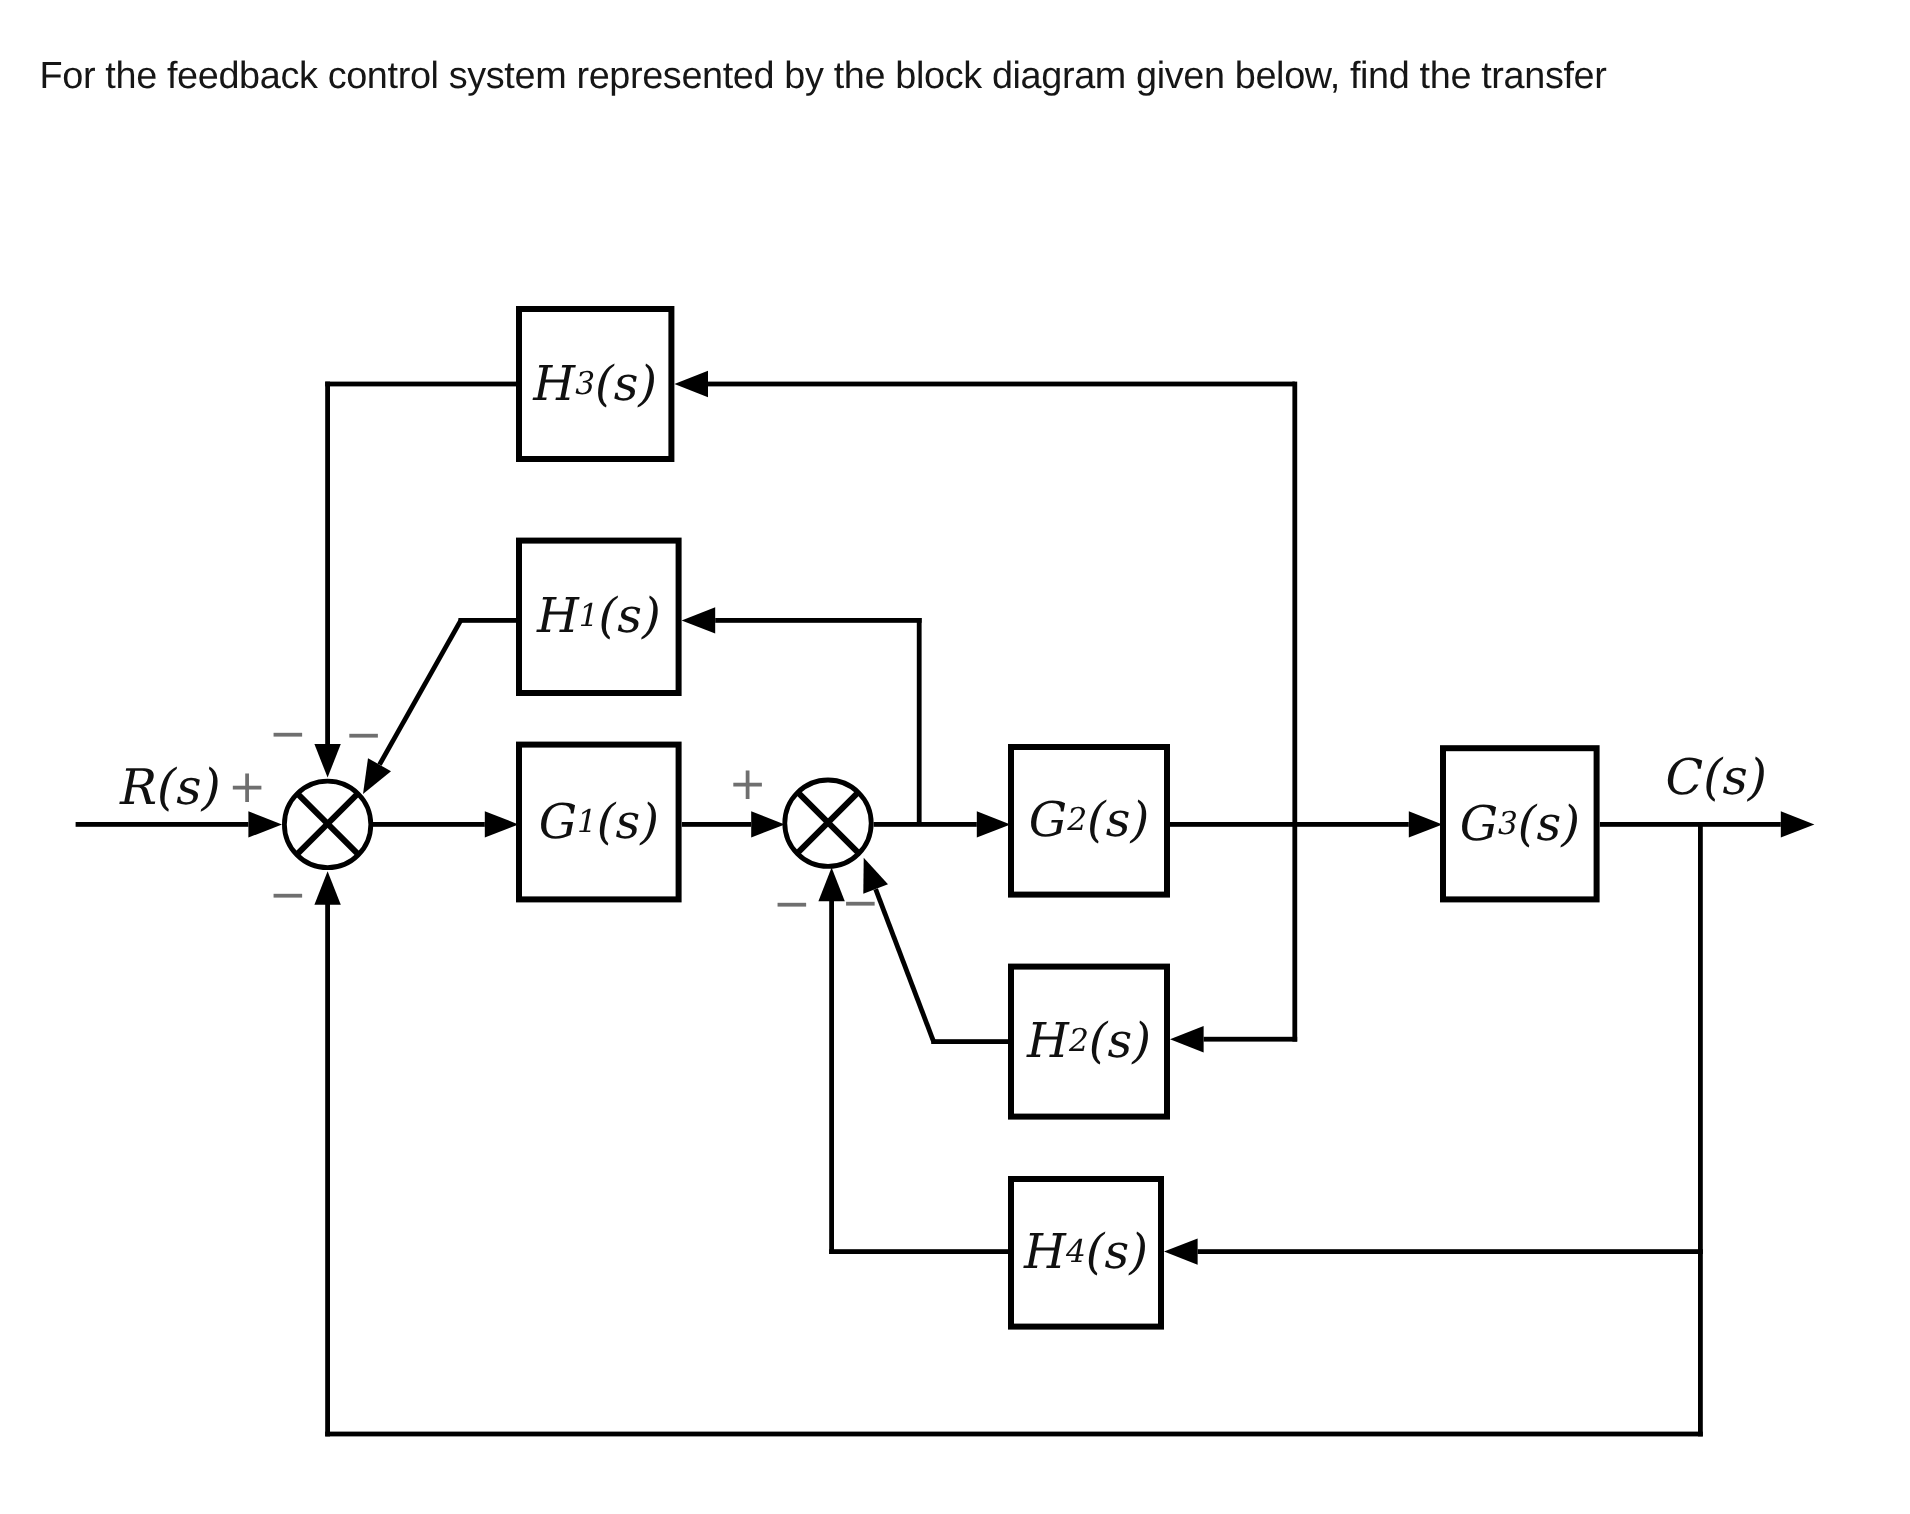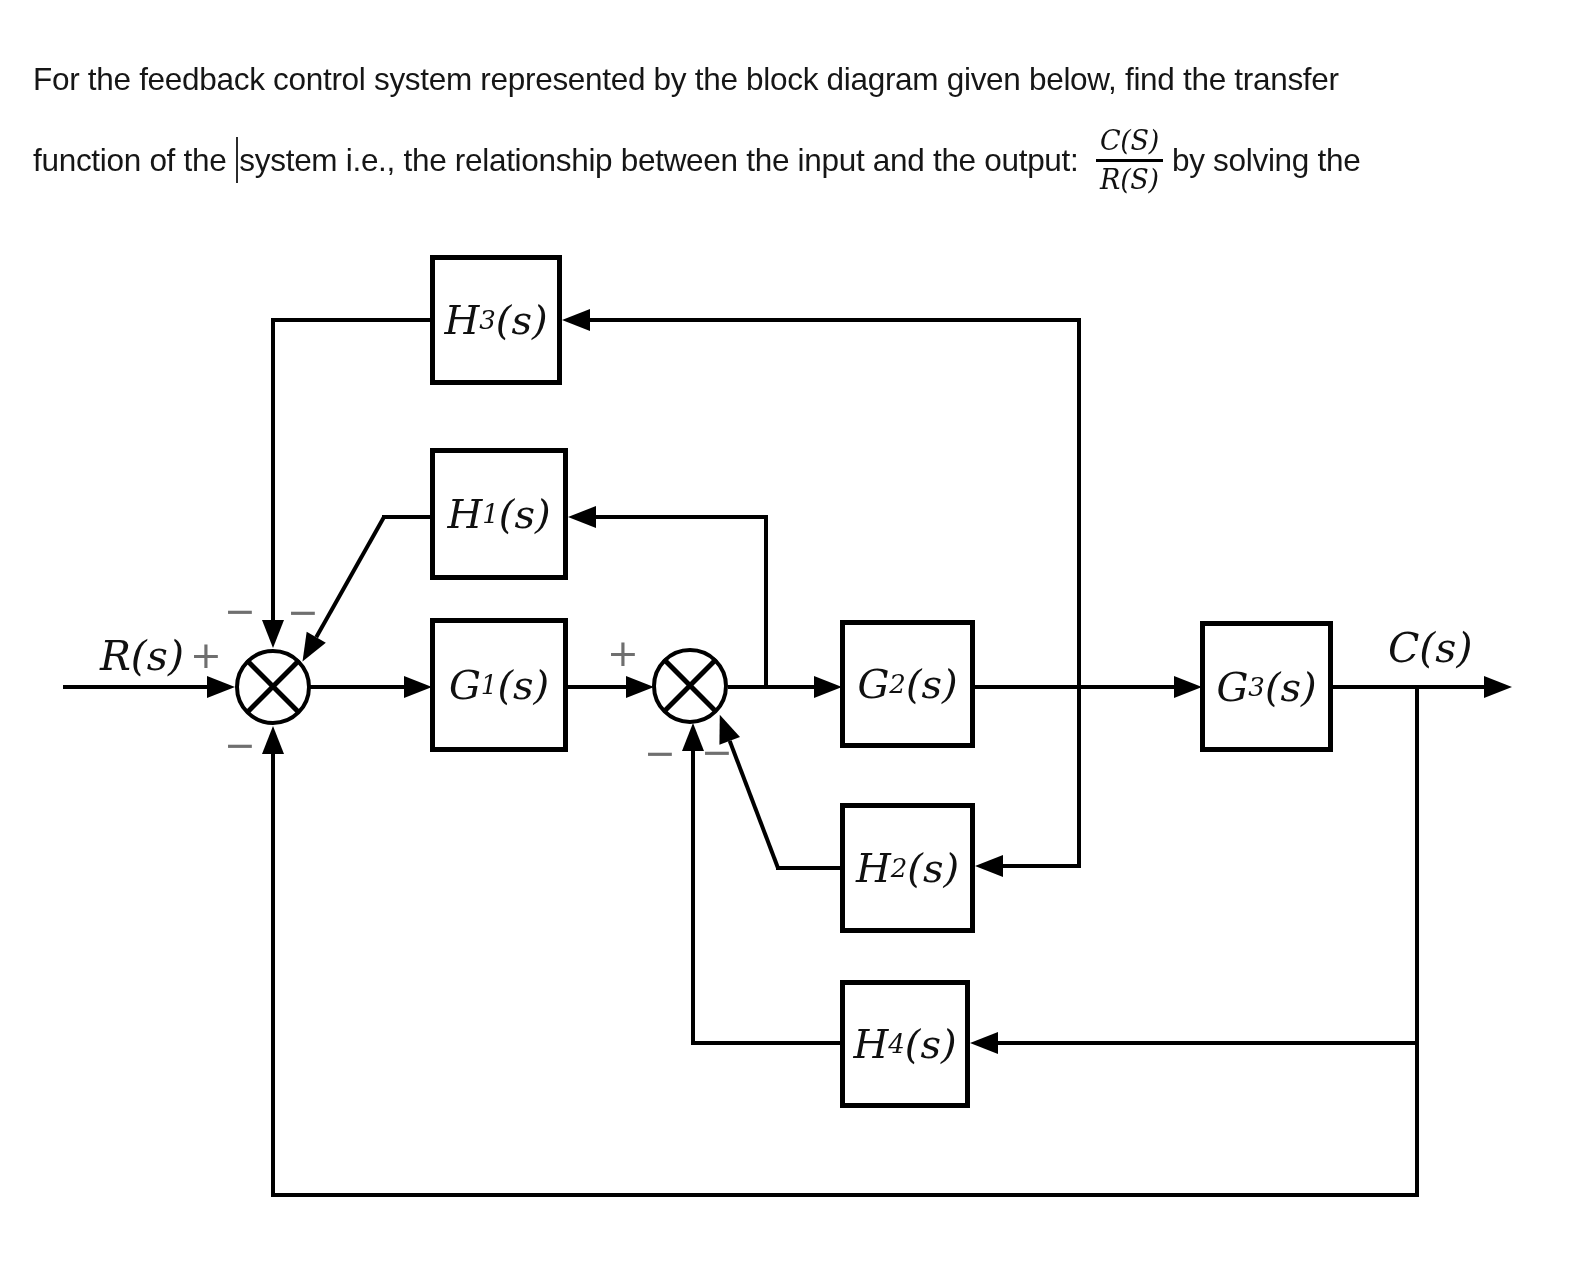--- a/index.html
+++ b/index.html
@@ -1,20 +1,20 @@
 <!DOCTYPE html>
 <html><head>
 <meta charset="utf-8">
 <style>
   html,body{margin:0;padding:0;background:#fff;}
   #canvas{position:relative;width:1592px;height:1262px;background:#ffffff;overflow:hidden;
           font-family:"Liberation Sans",sans-serif;}
   
   .qline{position:absolute;left:33px;font:31.5px "Liberation Sans",sans-serif;color:#161616;
-         letter-spacing:-0.3px;white-space:pre;margin-top:17px;}
+         letter-spacing:-0.3px;white-space:pre;}
   #qline2{display:flex;align-items:center;height:92px;}
   #qline2 span{white-space:pre;}
   .caret{display:inline-block;width:2.5px;height:46px;background:#2b2b2b;margin:0 1px;}
   .frac{display:inline-flex;flex-direction:column;align-items:center;margin:0 9px;
         font:italic 27px "DejaVu Serif",serif;color:#111;}
   .frac .num{border-bottom:3px solid #000;padding:0 4px 3px;line-height:1.1;}
   .frac .den{padding-top:3px;line-height:1.1;}
   
   .line{position:absolute;background:#000;}
   .hline{height:4px;}
@@ -37,30 +37,20 @@
   .sign{position:absolute;font:38px "DejaVu Sans",sans-serif;color:#6f6f6f;line-height:1;}
   .lbl{position:absolute;font:italic 41px "DejaVu Serif",serif;color:#101010;white-space:nowrap;}
 </style>
 </head>
 <body>
 
 <div id="canvas">
 
   <div class="qline" style="top:44px;">For the feedback control system represented by the block diagram given below, find the transfer</div>
 
-  <div class="qline" id="qline2" style="top:97px;">
-    <span>function of the </span>
-    <span class="caret"></span>
-    <span>system i.e., the relationship between the input and the output: </span>
-    <span class="frac">
-      <span class="num">C(S)</span>
-      <span class="den">R(S)</span>
-    </span>
-    <span>by solving the</span>
-  </div>
 
 
   <div class="line hline" style="left:63px;top:685px;width:144px;"></div>
   <div class="line hline" style="left:310px;top:685px;width:94px;"></div>
   <div class="line hline" style="left:568px;top:685px;width:58px;"></div>
   <div class="line hline" style="left:728px;top:685px;width:86px;"></div>
   <div class="line hline" style="left:975px;top:685px;width:199px;"></div>
   <div class="line hline" style="left:1333px;top:685px;width:151px;"></div>
 
   <div class="line vline" style="left:1077px;top:318px;height:550px;"></div>

